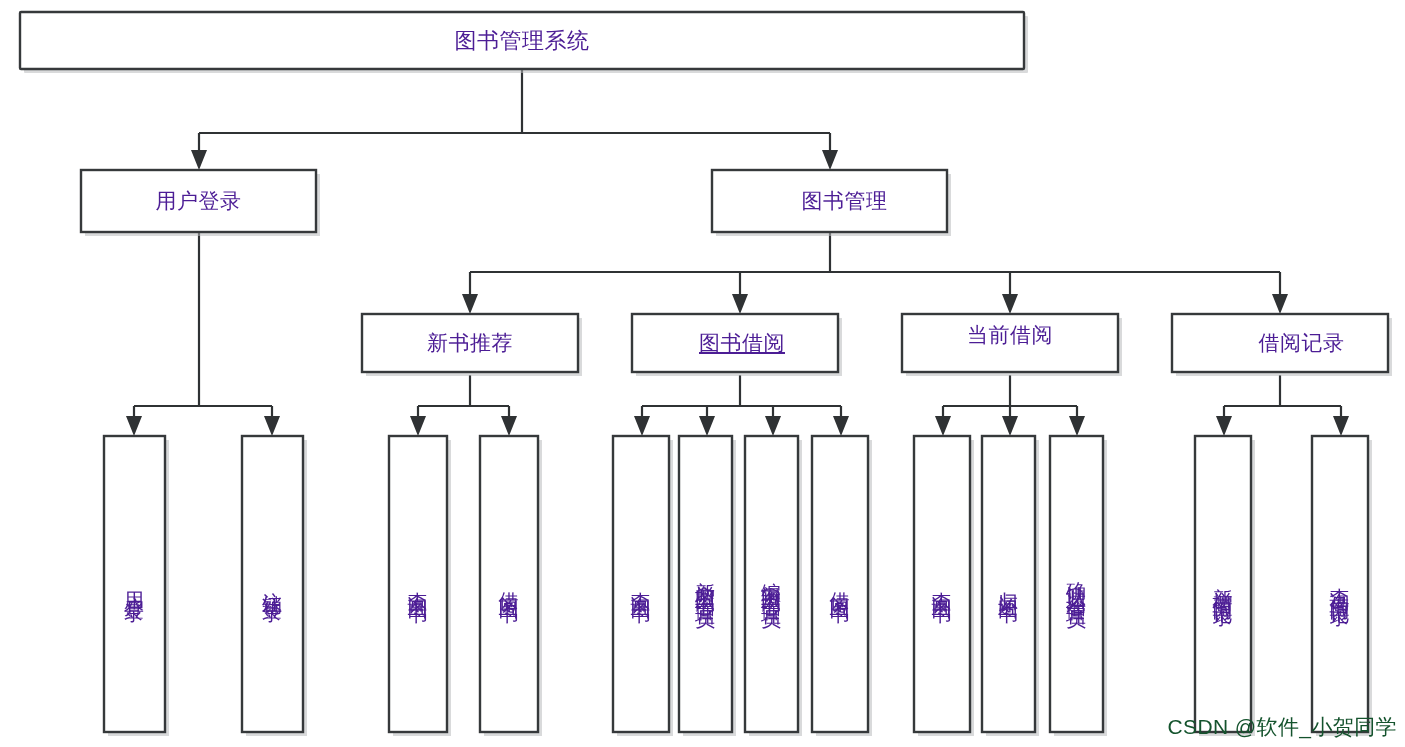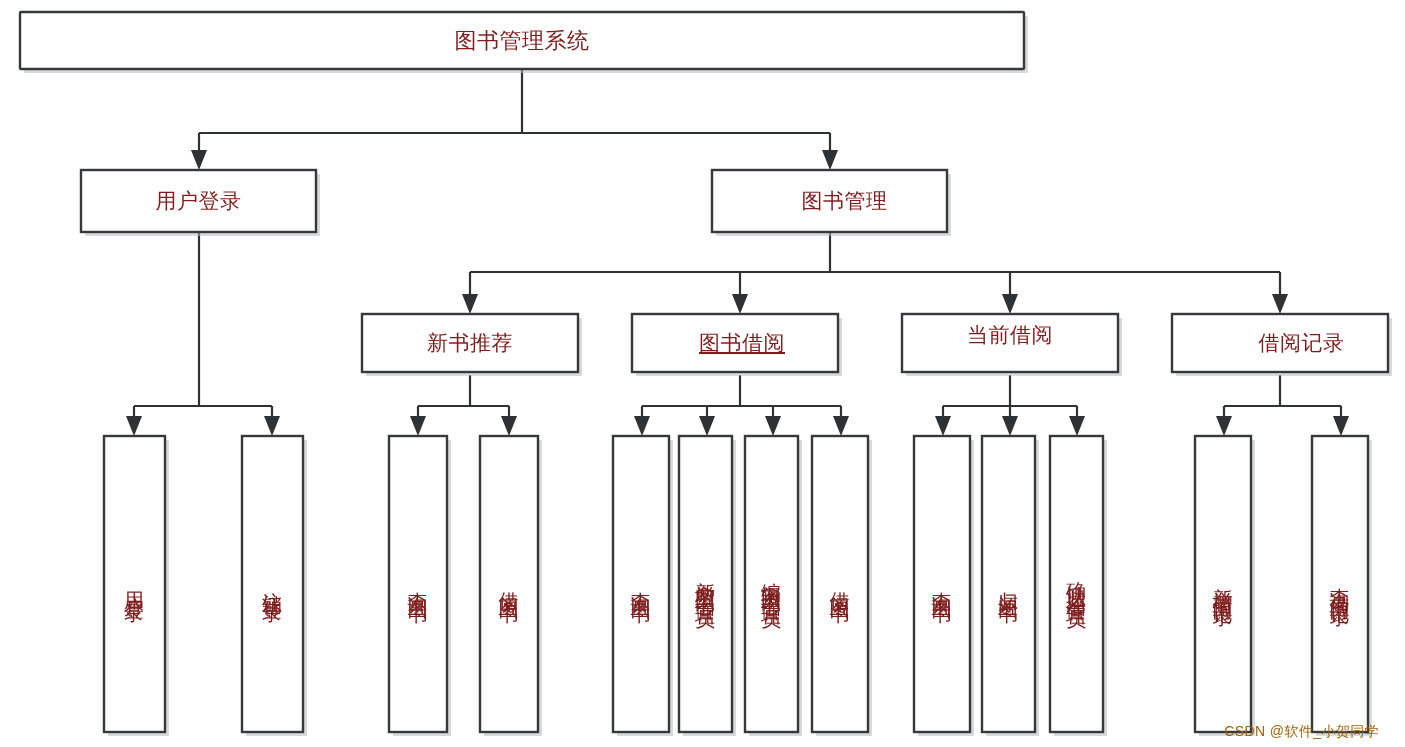--- a/index.html
+++ b/index.html
@@ -43,21 +43,21 @@
   }
   .conn-head {
     fill: #2f3234;
     stroke: none;
   }
   .node-label {
     position: absolute;
     display: flex;
     align-items: center;
     justify-content: center;
-    color: #7f1d1d;
+    color: #4c1d95;
     font-family: "Liberation Sans", "DejaVu Sans", sans-serif;
     font-weight: 400;
     letter-spacing: 0.5px;
     white-space: nowrap;
     pointer-events: none;
   }
   .node-label.horiz {
     font-size: 21px;
   }
   .node-label.vert {
@@ -65,24 +65,24 @@
     text-orientation: upright;
     font-size: 20px;
     letter-spacing: 4px;
     line-height: 1.1;
   }
   .node-label.root {
     font-size: 22px;
   }
   .watermark {
     position: absolute;
-    right: 26px;
+    right: 8px;
     bottom: 6px;
-    font-size: 14px;
-    color: #a16207;
+    font-size: 21px;
+    color: #14532d;
     font-family: "Liberation Sans", "DejaVu Sans", sans-serif;
     letter-spacing: 0.4px;
     white-space: nowrap;
     user-select: none;
   }
 </style>
 </head>
 <body>
 
 <div id="diagram-root">

